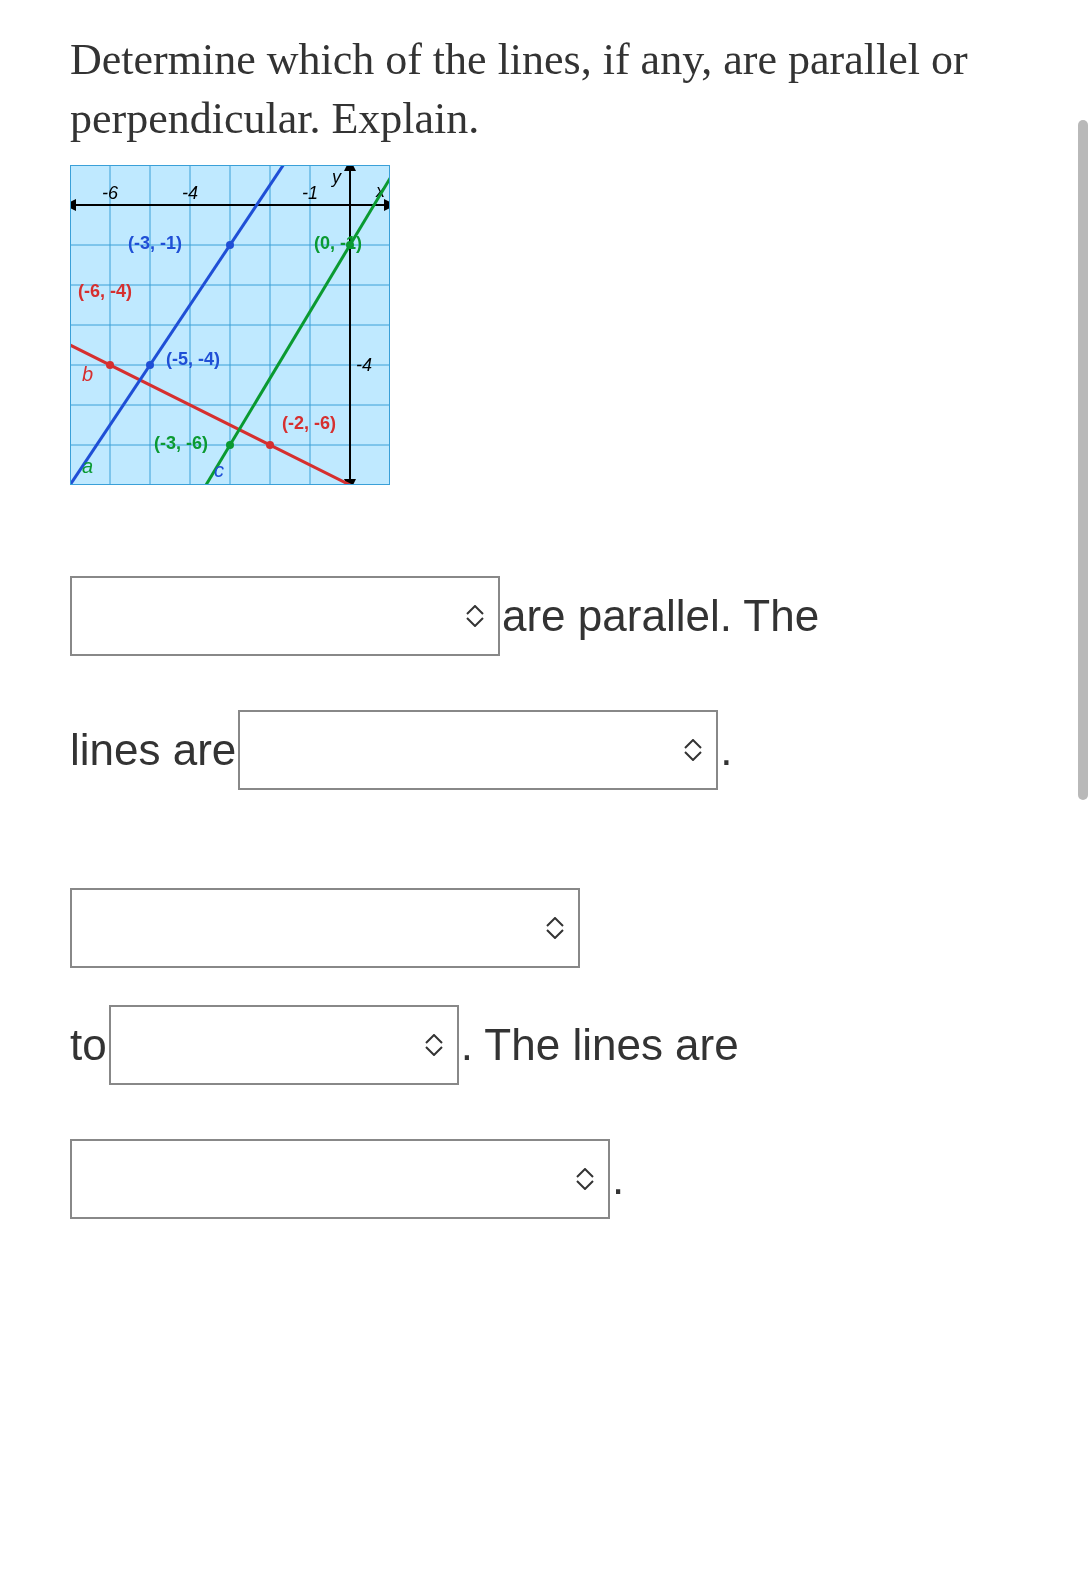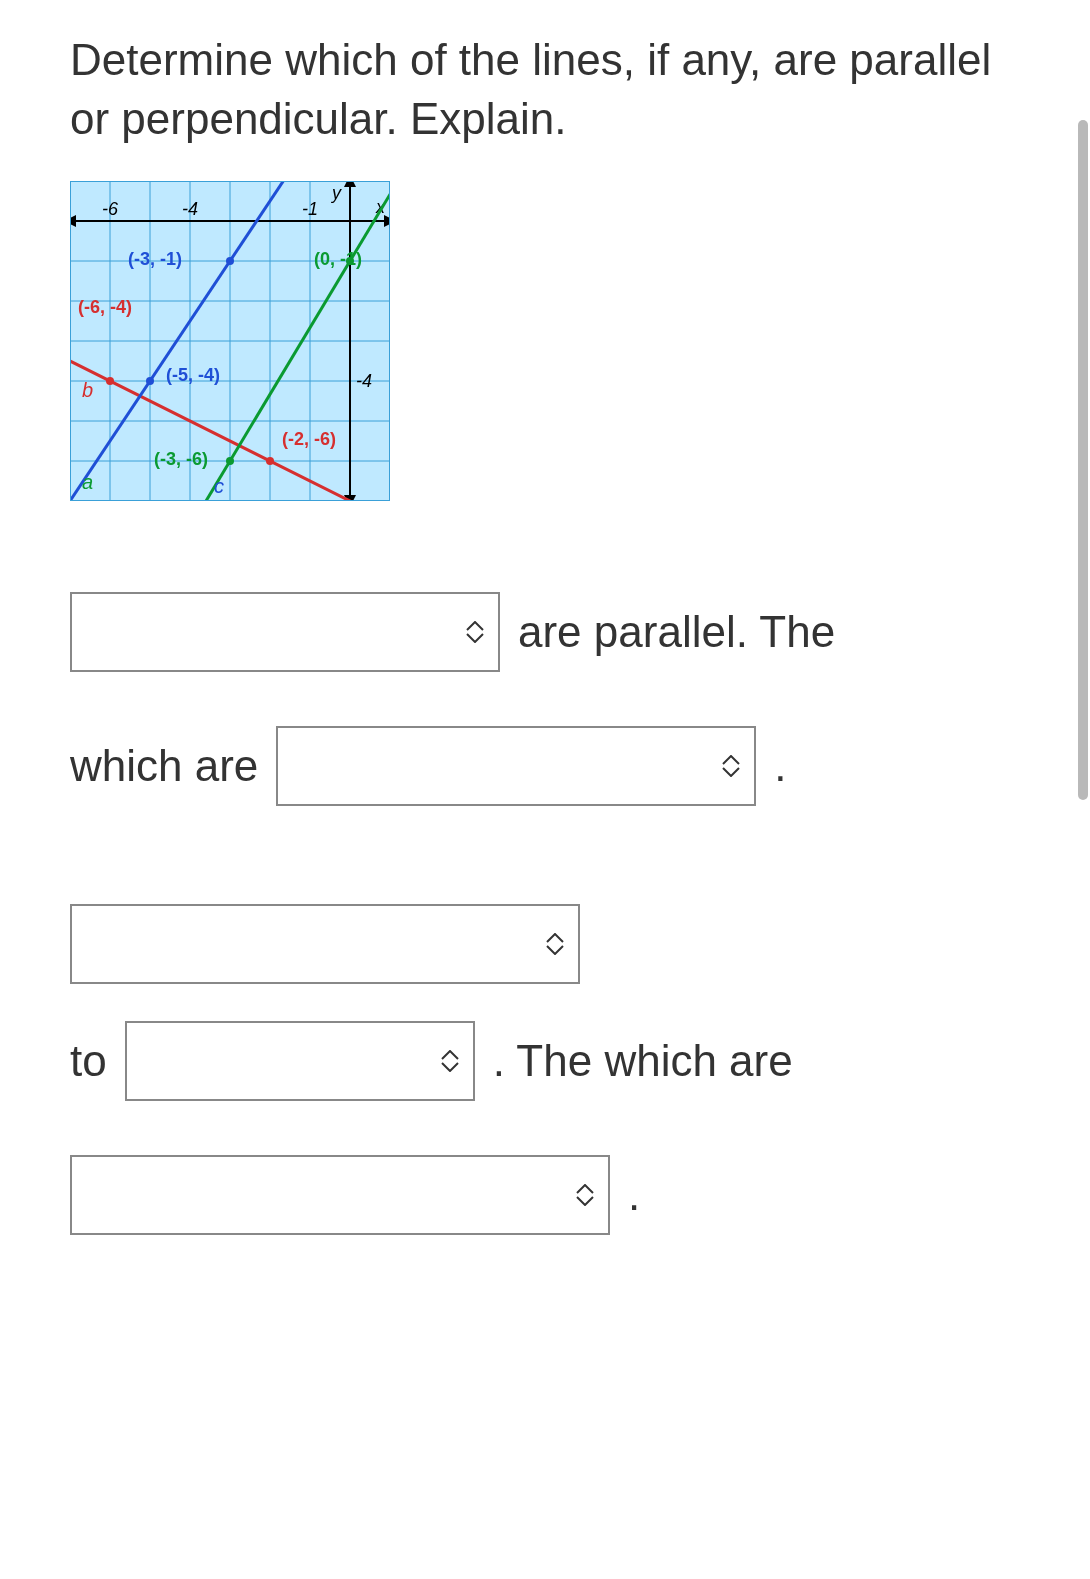--- a/index.html
+++ b/index.html
@@ -29,36 +29,37 @@
     background: #b9b9b9;
     border-radius: 5px;
   }
   .content {
     padding: 30px 70px 40px 70px;
   }
   .question {
     font-size: 44px;
     color: #333;
     line-height: 1.35;
-    margin-bottom: 32px;
+    margin-bottom: 16px;
+    font-family: Liberation Serif, serif;
   }
   .graph-wrap {
     margin-bottom: 70px;
   }
   .sentence-block {
     font-size: 44px;
     color: #333;
     line-height: 2.6;
     margin-bottom: 80px;
   }
   .sentence-block .row {
     display: flex;
     align-items: center;
     flex-wrap: wrap;
-    gap: 18px;
+    gap: 2px;
     margin-bottom: 20px;
   }
   .select-box {
     display: inline-flex;
     align-items: center;
     justify-content: flex-end;
     border: 2px solid #888;
     background: #fff;
     height: 80px;
     padding: 0 14px;
@@ -160,21 +161,21 @@
               <path d="M1 9 L9 1 L17 9" fill="none" stroke="#333" stroke-width="2"></path>
             </svg>
           <svg width="18" height="10">
               <path d="M1 1 L9 9 L17 1" fill="none" stroke="#333" stroke-width="2"></path>
             </svg>
         </span>
       </div>
       <span class="txt">are parallel. The</span>
     </div>
     <div class="row">
-      <span class="txt">which are</span>
+      <span class="txt">lines are</span>
       <div class="select-box" style="width:480px">
         <span class="caret">
           <svg width="18" height="10">
               <path d="M1 9 L9 1 L17 9" fill="none" stroke="#333" stroke-width="2"></path>
             </svg>
           <svg width="18" height="10">
               <path d="M1 1 L9 9 L17 1" fill="none" stroke="#333" stroke-width="2"></path>
             </svg>
         </span>
       </div>
@@ -200,21 +201,21 @@
       <div class="select-box" style="width:350px">
         <span class="caret">
           <svg width="18" height="10">
               <path d="M1 9 L9 1 L17 9" fill="none" stroke="#333" stroke-width="2"></path>
             </svg>
           <svg width="18" height="10">
               <path d="M1 1 L9 9 L17 1" fill="none" stroke="#333" stroke-width="2"></path>
             </svg>
         </span>
       </div>
-      <span class="txt">. The which are</span>
+      <span class="txt">. The lines are</span>
     </div>
     <div class="row">
       <div class="select-box" style="width:540px">
         <span class="caret">
           <svg width="18" height="10">
               <path d="M1 9 L9 1 L17 9" fill="none" stroke="#333" stroke-width="2"></path>
             </svg>
           <svg width="18" height="10">
               <path d="M1 1 L9 9 L17 1" fill="none" stroke="#333" stroke-width="2"></path>
             </svg>

